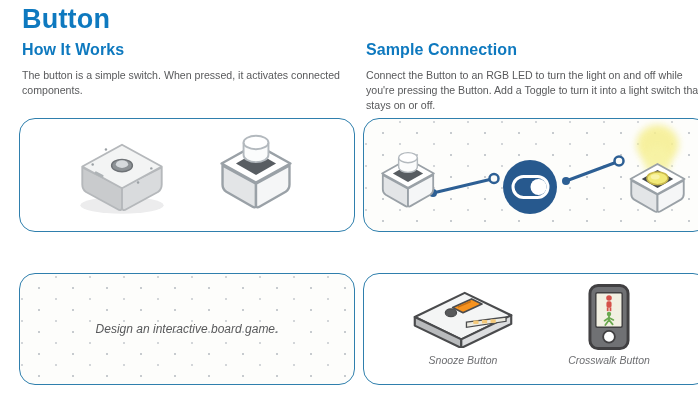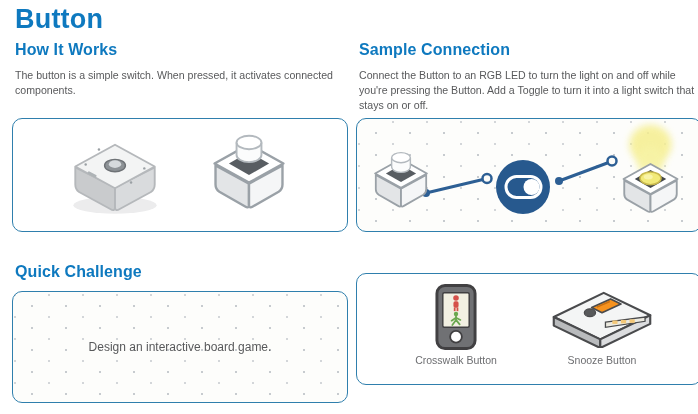--- a/index.html
+++ b/index.html
@@ -1,23 +1,23 @@
 <!DOCTYPE html>
 <html style="--accent: #0e79bf; --body-text: #58595b; --panel-border: #2f7fad; --wire-blue: #2d5f94; --toggle-blue: #27598e; --glow-yellow: #f5ee8e; --label-gray: #6d6e71;"><head>
 <meta charset="utf-8">
 <style>
   html,body{margin:0;padding:0;background:#ffffff;}
   body{width:698px;height:414px;overflow:hidden;font-family:"Liberation Sans",sans-serif;}
-  .page{width:698px;height:414px;box-sizing:border-box;padding:2px 12px;background:#fff;}
+  .page{width:698px;height:414px;box-sizing:border-box;padding:2px 19px;background:#fff;}
   .title{color:var(--accent,#0e79bf);font-size:27px;font-weight:bold;margin:2px 0 6px 3px;letter-spacing:.2px;}
   .grid{display:grid;grid-template-columns:336px 346px;column-gap:8px;row-gap:31px;}
   .intro{height:77px;}
   h2{color:var(--accent,#0e79bf);font-size:16px;font-weight:bold;margin:0 0 9px 3px;letter-spacing:.1px;}
   .body-text{color:var(--body-text,#58595b);font-size:10.6px;line-height:1.42;margin:0 3px 0 3px;}
-  .panel{border:1.5px solid var(--panel-border,#2f7fad);border-radius:10px;box-sizing:border-box;background:#fff;}
+  .panel{border:1.5px solid var(--panel-border,#2f7fad);border-radius:16px;box-sizing:border-box;background:#fff;font-style:italic;}
   .panel-tall{height:114px;}
   .panel-short{height:112px;margin-top:10px;}
   .dotted{background-color:#fdfdfb;
     background-image:radial-gradient(circle,#c7cbcf 1.1px,transparent 1.4px),
                      radial-gradient(circle,#d3d6d9 1.1px,transparent 1.4px);
     background-size:34px 22px;background-position:2px 3px,19px 14px;}
   .modules-panel{display:flex;align-items:center;justify-content:center;gap:34px;}
   .diagram-panel{position:relative;overflow:hidden;}
   .diagram-panel svg{position:absolute;left:0;top:0;}
   .challenge-panel{display:flex;align-items:center;justify-content:center;}
@@ -122,28 +122,49 @@
             </g>
             <path d="M50 60 L71 72 L50 84 L29 72 Z" fill="#43474b"></path>
             <ellipse cx="50" cy="71" rx="14" ry="8.5" fill="#f2ea79" stroke="#c9b94e" stroke-width="2"></ellipse>
             <ellipse cx="47" cy="69" rx="6" ry="3.5" fill="#f9f4a8"></ellipse>
           </g>
         </svg>
       </div>
     </section>
 
     <section>
-      <h2>Quick Challenge</h2>
       <div class="panel panel-short dotted challenge-panel">
         <p class="challenge-text">Design an interactive board game.</p>
       </div>
     </section>
 
     <section>
       <div class="panel panel-short comparison-panel">
+
+        <div class="figure">
+          <div class="imgbox">
+            <svg width="118" height="62" viewBox="0 0 132 72">
+              <g stroke="#4a4b4d" stroke-width="2.5" stroke-linejoin="round">
+                <path d="M10 36 L68 8 L122 34 L64 62 Z" fill="#f4f5f5"></path>
+                <path d="M10 36 L10 46 L64 72 L64 62 Z" fill="#b9bbbd"></path>
+                <path d="M122 34 L122 44 L64 72 L64 62 Z" fill="#dcdddf"></path>
+              </g>
+              <path d="M70 42 L116 36 L116 41 L70 48 Z" fill="#eceae0" stroke="#4a4b4d" stroke-width="1.5"></path>
+              <rect x="78" y="40" width="6" height="4" fill="#f4c878"></rect>
+              <rect x="88" y="39.4" width="6" height="4" fill="#f4c878"></rect>
+              <rect x="98" y="38.8" width="6" height="4" fill="#f4c878"></rect>
+              <g>
+                <ellipse cx="52" cy="31" rx="6.5" ry="4.5" fill="#58595b" stroke="#4a4b4d" stroke-width="1.5"></ellipse>
+                <path d="M54 25 L76 15 L88 21 L66 31 Z" fill="#f6921e" stroke="#4a4b4d" stroke-width="2" stroke-linejoin="round"></path>
+                <path d="M60 24.5 L75 18" stroke="#c76f12" stroke-width="1.6" fill="none"></path>
+              </g>
+            </svg>
+          </div>
+          <div class="caption">Snooze Button</div>
+        </div>
 
         <div class="figure">
           <div class="imgbox">
             <svg width="44" height="68" viewBox="0 0 60 92">
               <rect x="4" y="3" width="52" height="86" rx="11" fill="#707174" stroke="#414042" stroke-width="4"></rect>
               <rect x="12" y="13" width="36" height="47" rx="2" fill="#f2f0e2" stroke="#414042" stroke-width="2"></rect>
               <g>
                 <circle cx="30" cy="20" r="3.8" fill="#d5504a"></circle>
                 <rect x="26.5" y="24.5" width="7" height="9" rx="2.5" fill="#d5504a"></rect>
                 <rect x="27" y="33" width="2.4" height="5" fill="#d5504a"></rect>
@@ -154,40 +175,18 @@
                 <path d="M30 45 L30 50"></path>
                 <path d="M30 47 L24 51 M30 47 L36 50"></path>
                 <path d="M30 50 L25 57 M30 50 L35 56"></path>
               </g>
               <circle cx="30" cy="73" r="8" fill="#ffffff" stroke="#414042" stroke-width="2.5"></circle>
             </svg>
           </div>
           <div class="caption">Crosswalk Button</div>
         </div>
 
-        <div class="figure">
-          <div class="imgbox">
-            <svg width="118" height="62" viewBox="0 0 132 72">
-              <g stroke="#4a4b4d" stroke-width="2.5" stroke-linejoin="round">
-                <path d="M10 36 L68 8 L122 34 L64 62 Z" fill="#f4f5f5"></path>
-                <path d="M10 36 L10 46 L64 72 L64 62 Z" fill="#b9bbbd"></path>
-                <path d="M122 34 L122 44 L64 72 L64 62 Z" fill="#dcdddf"></path>
-              </g>
-              <path d="M70 42 L116 36 L116 41 L70 48 Z" fill="#eceae0" stroke="#4a4b4d" stroke-width="1.5"></path>
-              <rect x="78" y="40" width="6" height="4" fill="#f4c878"></rect>
-              <rect x="88" y="39.4" width="6" height="4" fill="#f4c878"></rect>
-              <rect x="98" y="38.8" width="6" height="4" fill="#f4c878"></rect>
-              <g>
-                <ellipse cx="52" cy="31" rx="6.5" ry="4.5" fill="#58595b" stroke="#4a4b4d" stroke-width="1.5"></ellipse>
-                <path d="M54 25 L76 15 L88 21 L66 31 Z" fill="#f6921e" stroke="#4a4b4d" stroke-width="2" stroke-linejoin="round"></path>
-                <path d="M60 24.5 L75 18" stroke="#c76f12" stroke-width="1.6" fill="none"></path>
-              </g>
-            </svg>
-          </div>
-          <div class="caption">Snooze Button</div>
-        </div>
-
 
       </div>
     </section>
 
   </div>
 </div>
 
 </body></html>

